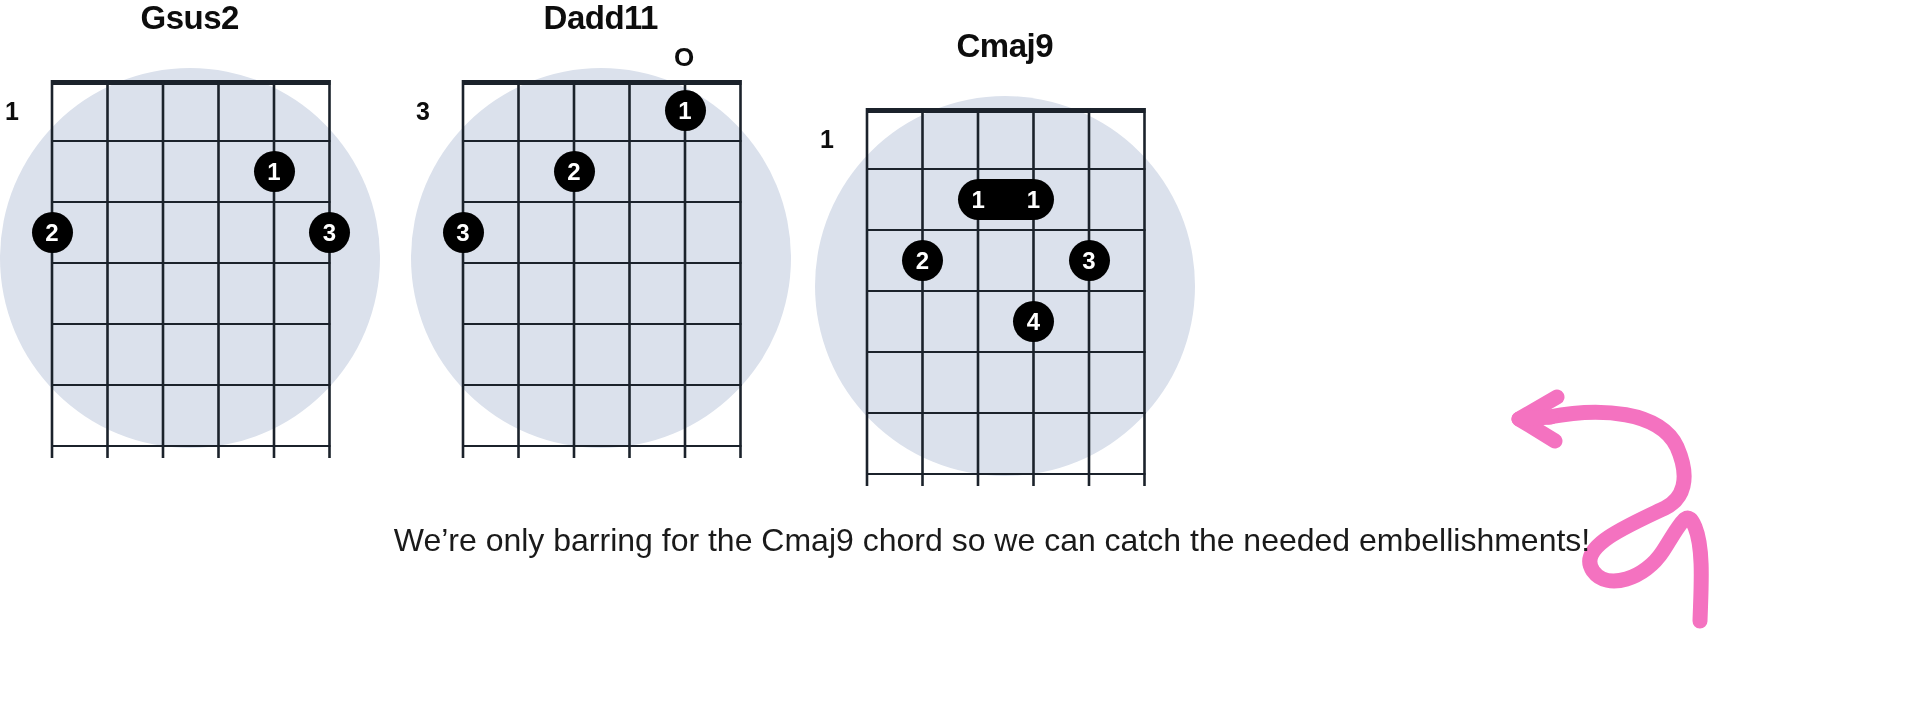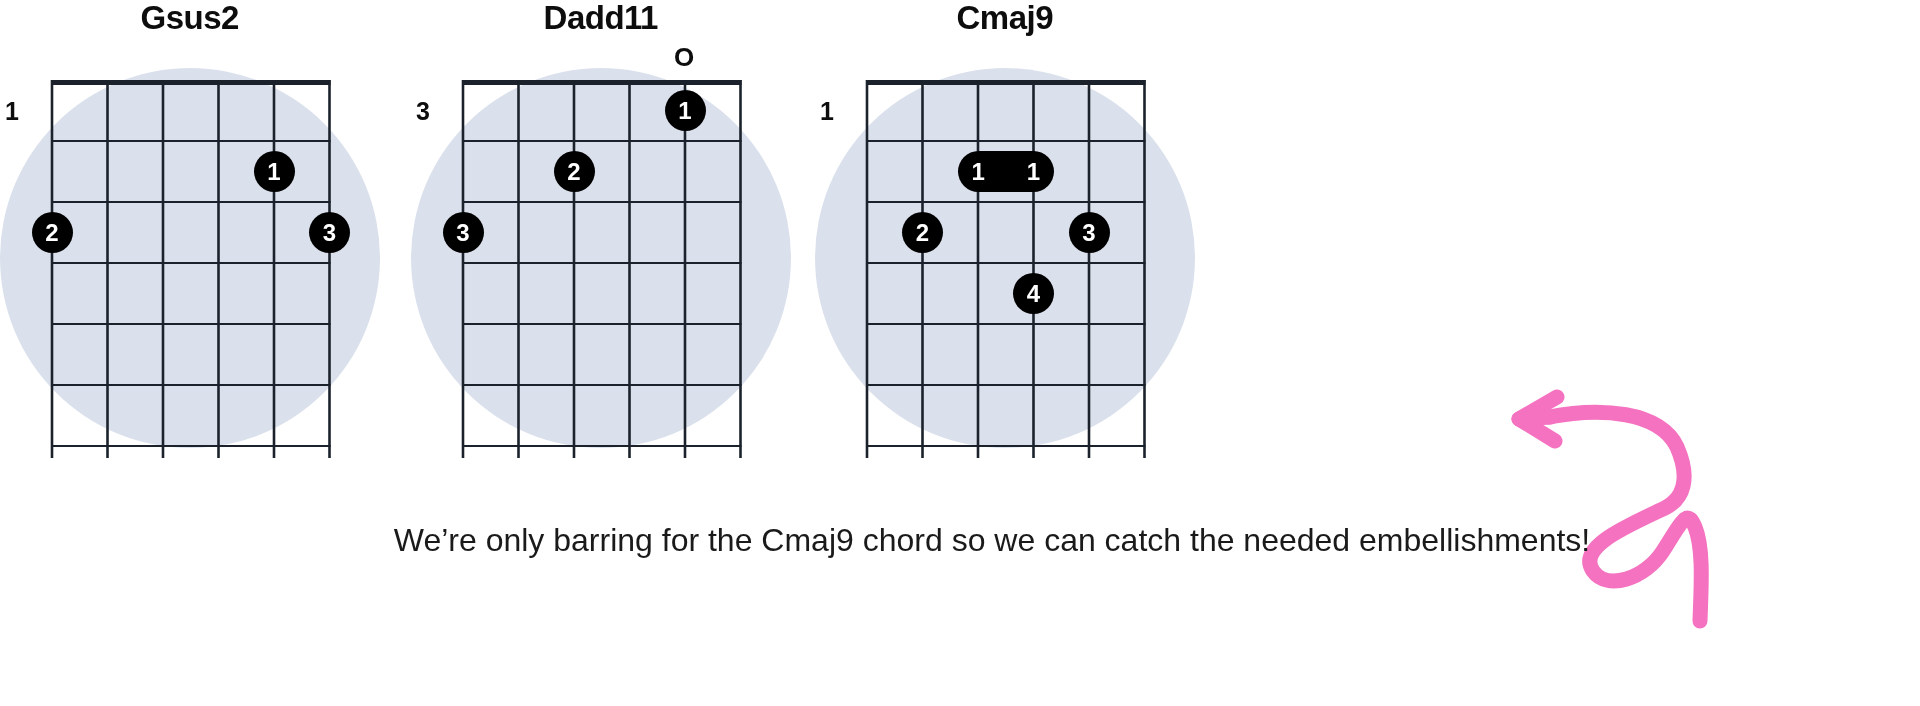--- a/index.html
+++ b/index.html
@@ -163,21 +163,21 @@
             <line x1="223" x2="223" y1="0" y2="378" stroke="#1b222b" stroke-width="2.6"></line>
             <line x1="278.5" x2="278.5" y1="0" y2="378" stroke="#1b222b" stroke-width="2.6"></line>
           </svg>
         </div>
         <div class="fret-label" style="left: 88px; top: 98.5px; transform: translateX(-100%);">3</div>
         <div class="open-marker" style="left: 329px; top: 44px; width: 26px;">O</div>
         <div class="dot single" style="width: 41px; height: 41px; left: 322.5px; top: 90px; background: rgb(0, 0, 0); color: rgb(255, 255, 255);">1</div>
         <div class="dot single" style="width: 41px; height: 41px; left: 211.5px; top: 151px; background: rgb(0, 0, 0); color: rgb(255, 255, 255);">2</div>
         <div class="dot single" style="width: 41px; height: 41px; left: 100.5px; top: 212px; background: rgb(0, 0, 0); color: rgb(255, 255, 255);">3</div>
       </div>
-      <div class="chord" style="left: 746px; width: 517.5px; height: 486px;">
+      <div class="chord" style="left: 746px; width: 517.5px; height: 486px; margin-top: 28px;">
         <div class="halo" style="width: 380px; height: 380px; left: 68.75px; top: 68px; background: rgb(219, 225, 236);"></div>
         <div class="chord-title" style="top: 0px;">Cmaj9</div>
         <div class="grid-wrap" style="left: 120px; top: 80px;">
           <svg class="grid-svg" width="287.5" height="380">
             <rect x="0" y="0" width="279.5" height="5" fill="#1b222b"></rect>
             <line x1="0" x2="279.5" y1="61" y2="61" stroke="#1b222b" stroke-width="2.2"></line>
             <line x1="0" x2="279.5" y1="122" y2="122" stroke="#1b222b" stroke-width="2.2"></line>
             <line x1="0" x2="279.5" y1="183" y2="183" stroke="#1b222b" stroke-width="2.2"></line>
             <line x1="0" x2="279.5" y1="244" y2="244" stroke="#1b222b" stroke-width="2.2"></line>
             <line x1="0" x2="279.5" y1="305" y2="305" stroke="#1b222b" stroke-width="2.2"></line>

